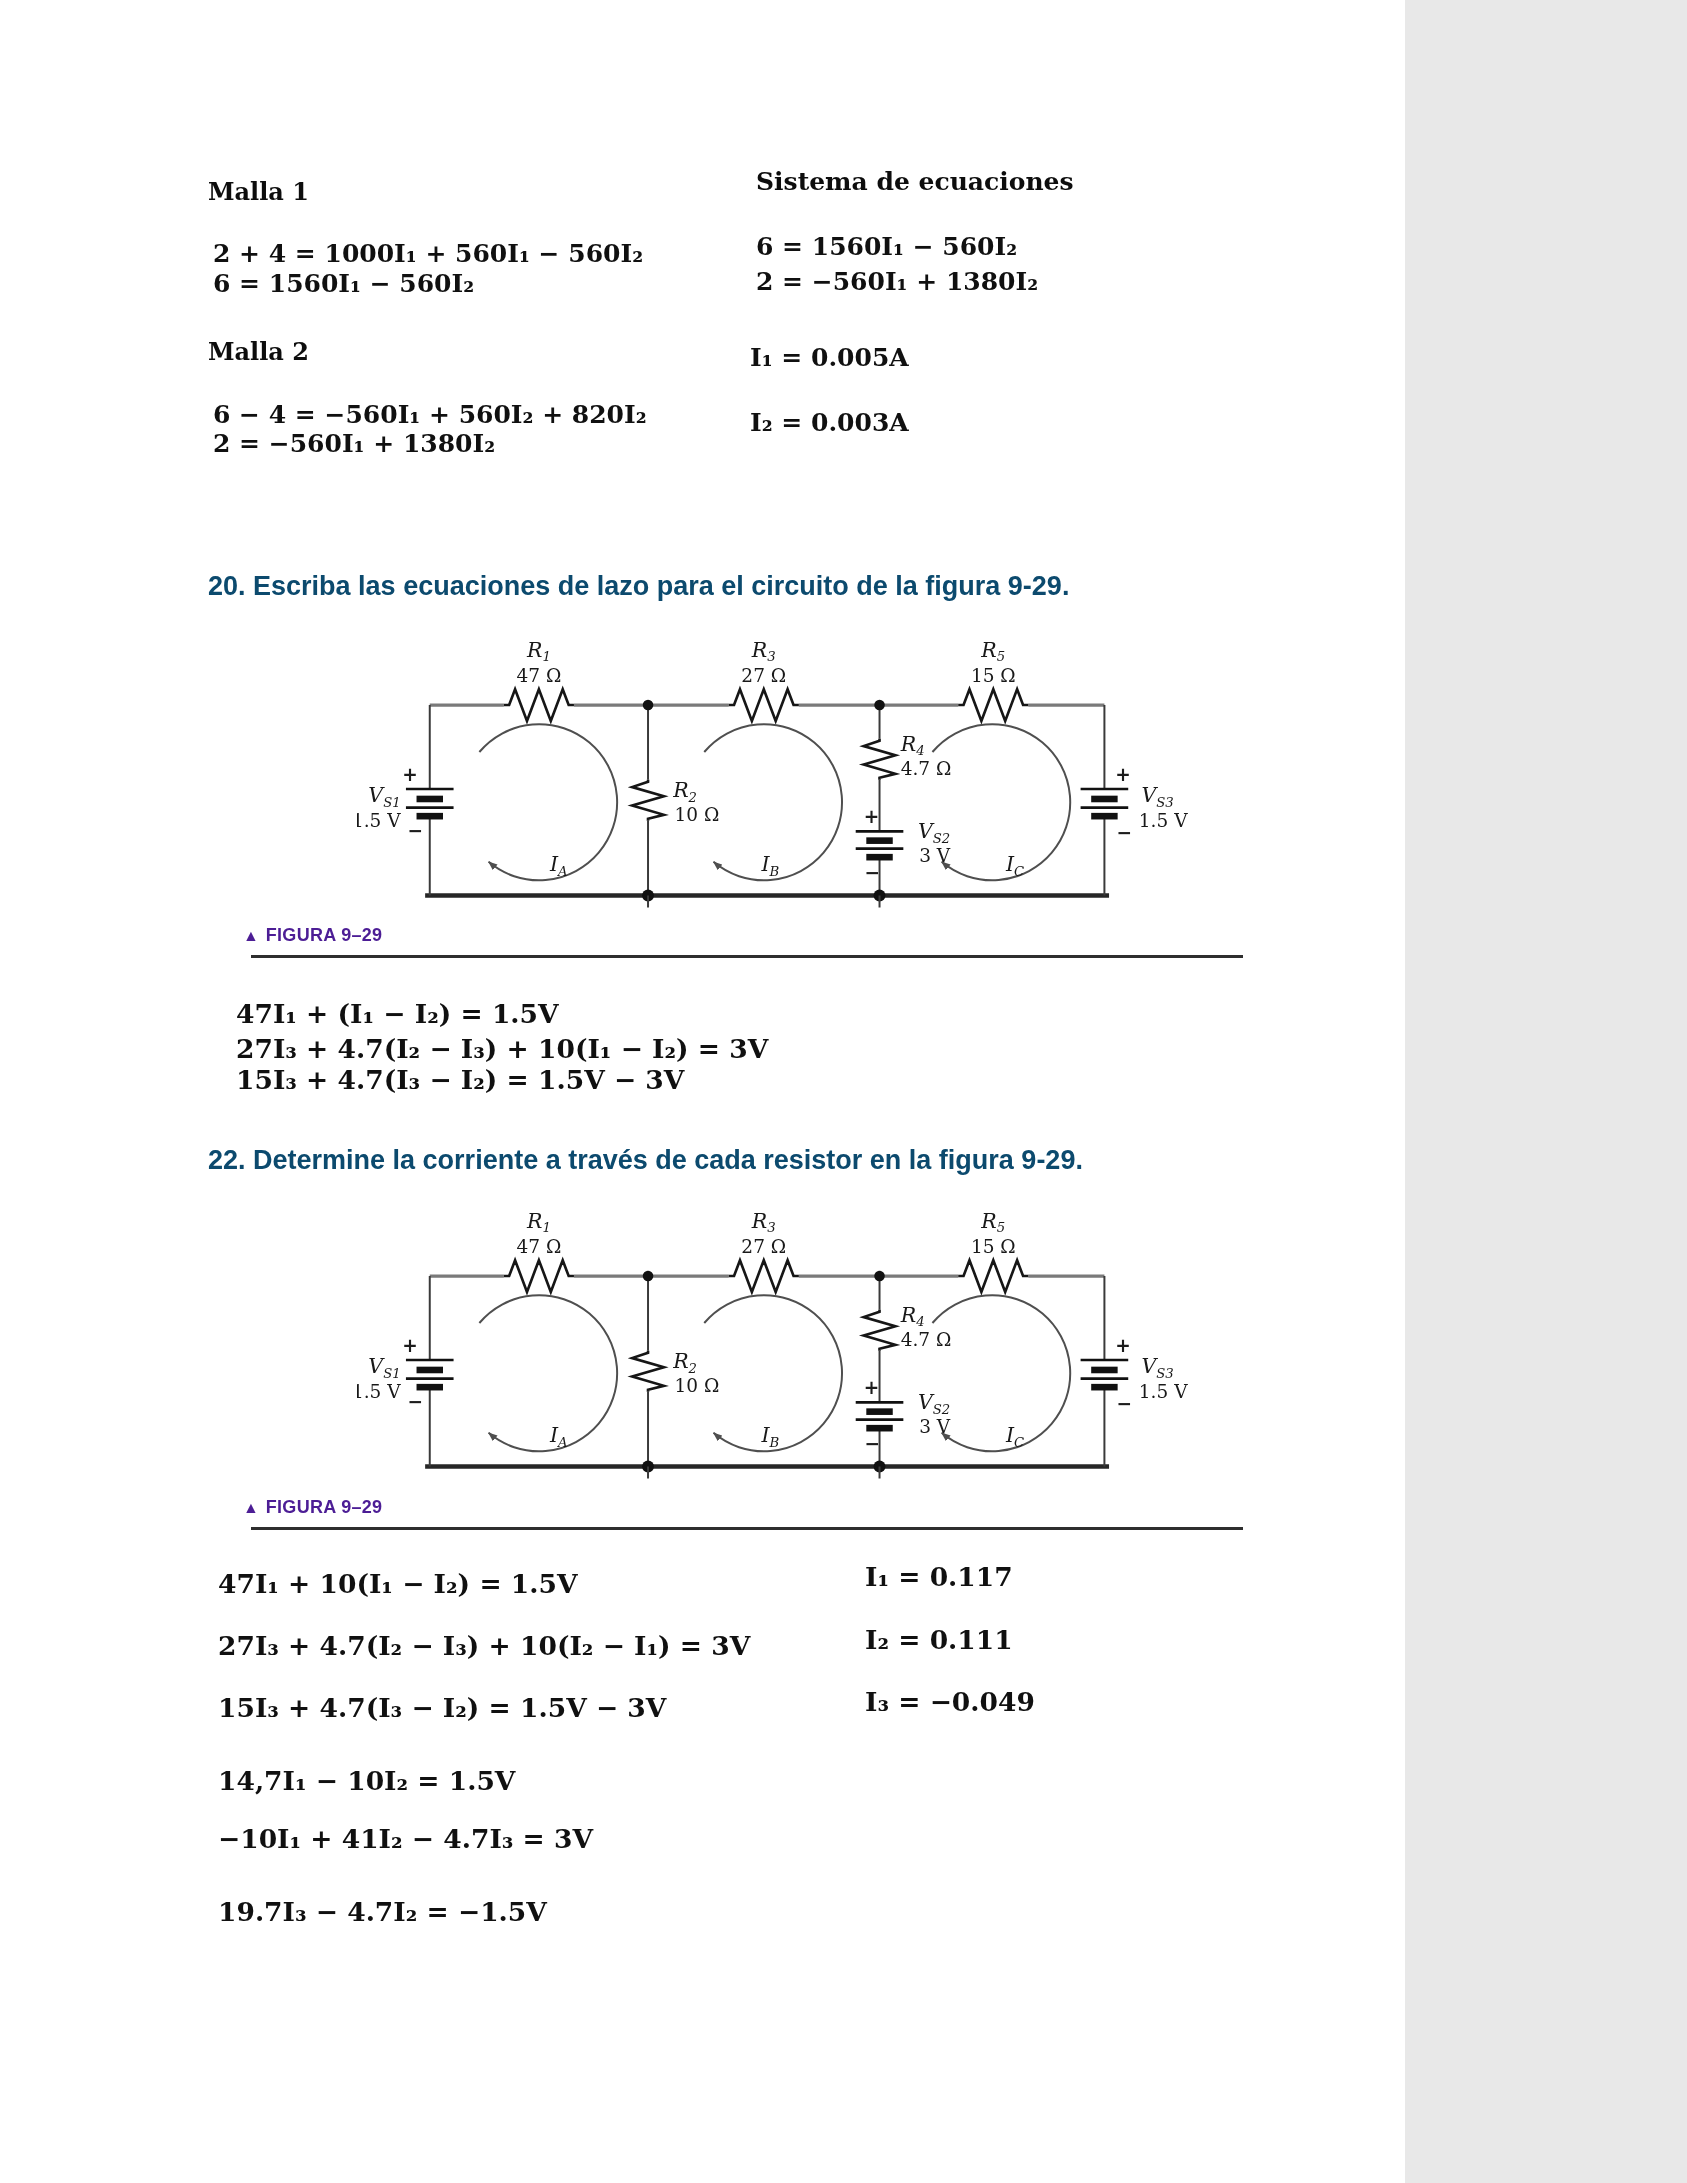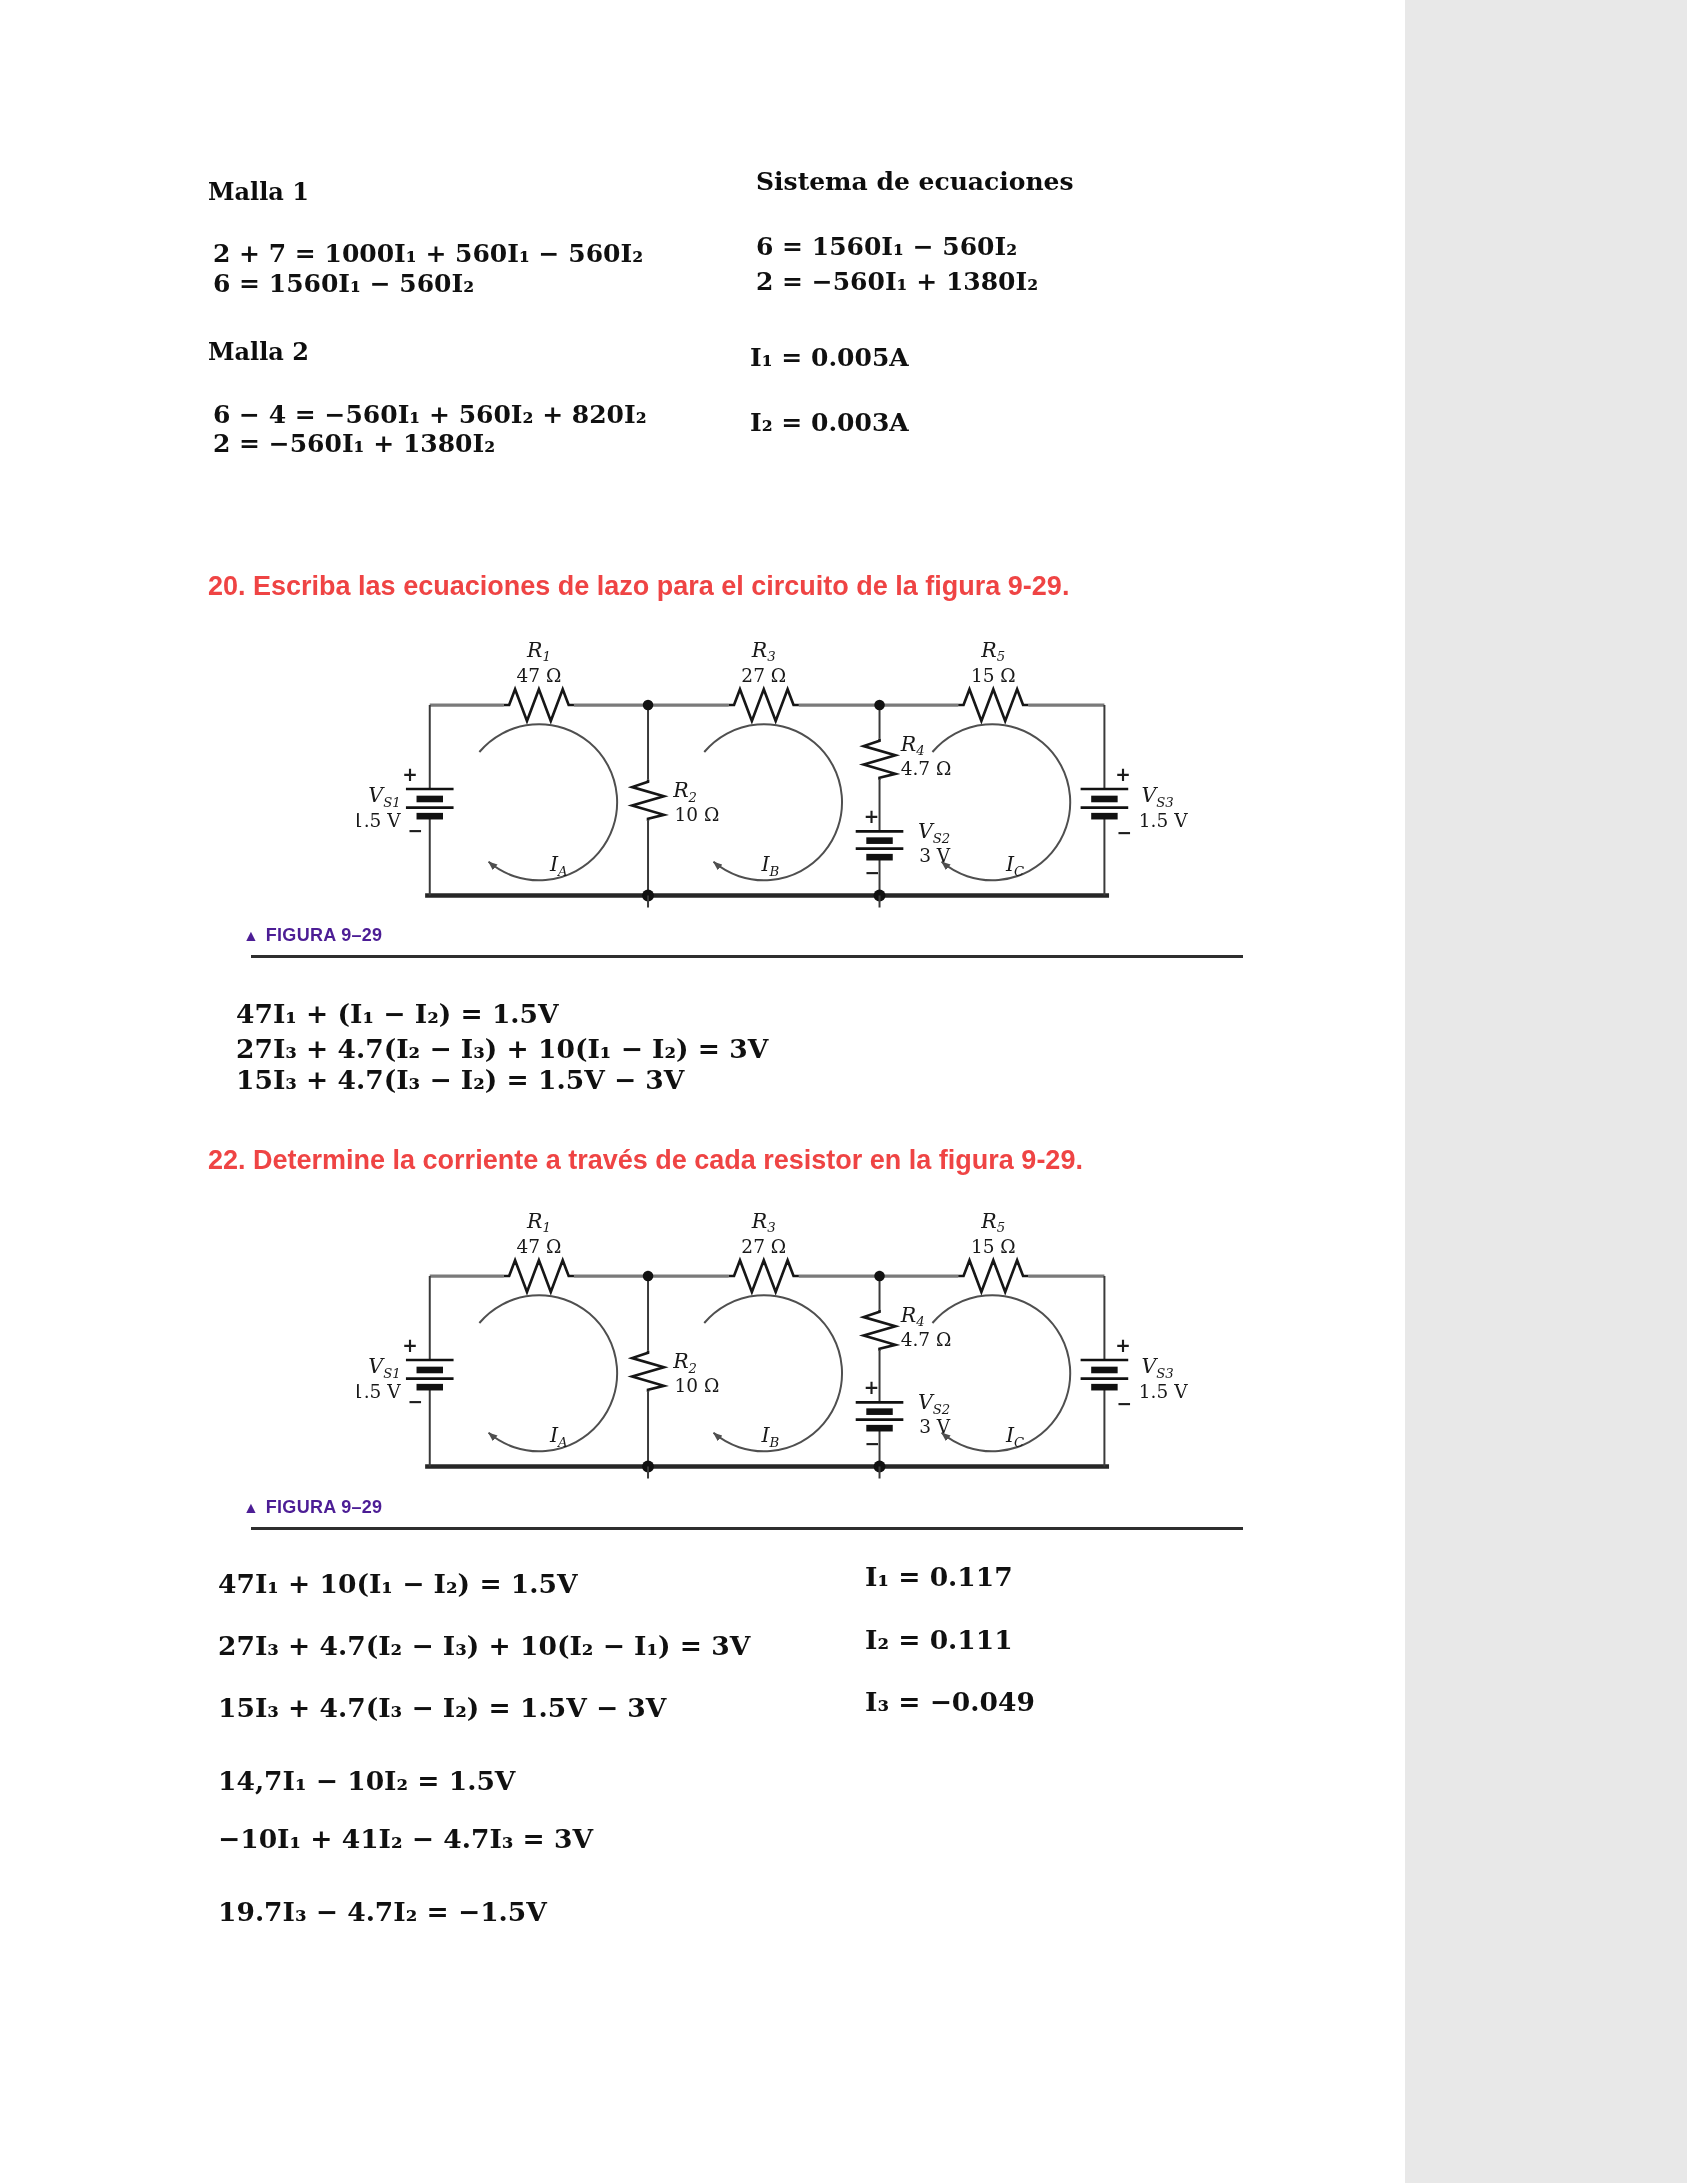--- a/index.html
+++ b/index.html
@@ -2,21 +2,21 @@
 <html style="font-size:10.6px"><head>
 <meta charset="utf-8">
 <style>
   html,body{margin:0;padding:0;background:#e8e8e8;}
   .page{position:relative;width:1405px;height:2183px;background:#ffffff;overflow:hidden;
         font-family:"DejaVu Serif","Liberation Serif",serif;}
   .abs{position:absolute;white-space:nowrap;}
   .mtitle{font:700 24px "DejaVu Serif","Liberation Serif",serif;color:#0d0d0d;}
   .eq38{font:700 25px "DejaVu Serif","Liberation Serif",serif;color:#101010;}
   .eq40{font:700 26.5px "DejaVu Serif","Liberation Serif",serif;color:#101010;}
-  .heading{font:700 27px "Liberation Sans","DejaVu Sans",sans-serif;color:#ef4444;}
+  .heading{font:700 27px "Liberation Sans","DejaVu Sans",sans-serif;color:#0c4a6e;}
   .cap{font:700 18px "Liberation Sans","DejaVu Sans",sans-serif;color:#4c1d95;letter-spacing:0.3px;}
   .cap .tri{font-size:16px;margin-right:6.6px;}
   .rule{position:absolute;height:3.3px;background:#2e2e2e;}
   
   .wire{stroke:#3a3a3a;stroke-width:3;fill:none;}
   .topwire{stroke:#7a7a7a;stroke-width:5;fill:none;}
   .botwire{stroke:#262626;stroke-width:7;fill:none;}
   .zig{stroke:#161616;stroke-width:4;fill:none;stroke-linejoin:miter;}
   .plateL{stroke:#111111;stroke-width:4;}
   .plateS{stroke:#111111;stroke-width:10;}
@@ -26,21 +26,21 @@
   .rval{font:400 28px "DejaVu Serif","Liberation Serif",serif;fill:#191919;}
   .ssub{font-size:20px;font-style:italic;}
   .sign{font:700 28px "DejaVu Sans","Liberation Sans",sans-serif;fill:#1c1c1c;}
 </style>
 </head>
 <body>
 
 <div class="page">
 
   <div class="abs mtitle" style="left:208px;top:177px;">Malla 1</div>
-  <div class="abs eq38" style="left:213px;top:239px;">2 + 7 = 1000I₁ + 560I₁ − 560I₂</div>
+  <div class="abs eq38" style="left:213px;top:239px;">2 + 4 = 1000I₁ + 560I₁ − 560I₂</div>
   <div class="abs eq38" style="left:213px;top:269px;">6 = 1560I₁ − 560I₂</div>
   <div class="abs mtitle" style="left:208px;top:337px;">Malla 2</div>
   <div class="abs eq38" style="left:213px;top:400px;">6 − 4 = −560I₁ + 560I₂ + 820I₂</div>
   <div class="abs eq38" style="left:213px;top:429px;">2 = −560I₁ + 1380I₂</div>
 
   <div class="abs mtitle" style="left:756px;top:167px;font-size:25px;">Sistema de ecuaciones</div>
   <div class="abs eq38" style="left:756px;top:232px;">6 = 1560I₁ − 560I₂</div>
   <div class="abs eq38" style="left:756px;top:267px;">2 = −560I₁ + 1380I₂</div>
   <div class="abs eq38" style="left:750px;top:343px;">I₁ = 0.005A</div>
   <div class="abs eq38" style="left:750px;top:408px;">I₂ = 0.003A</div>

